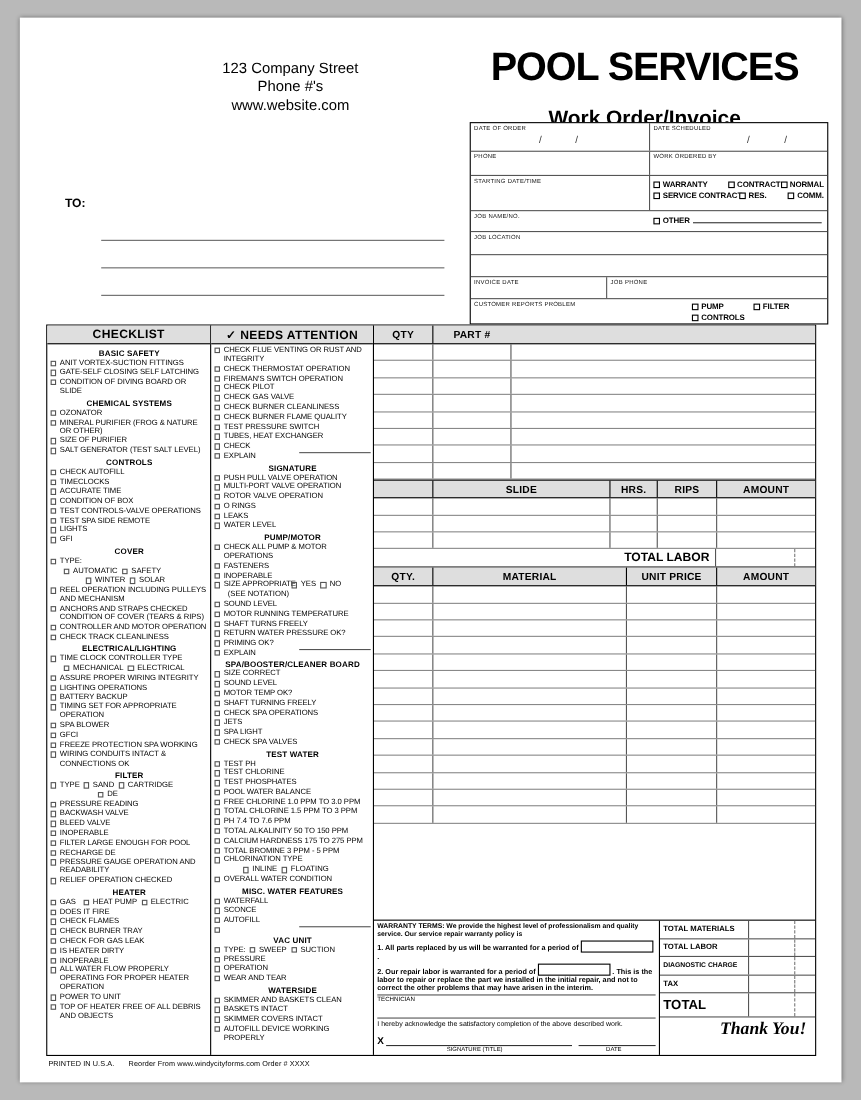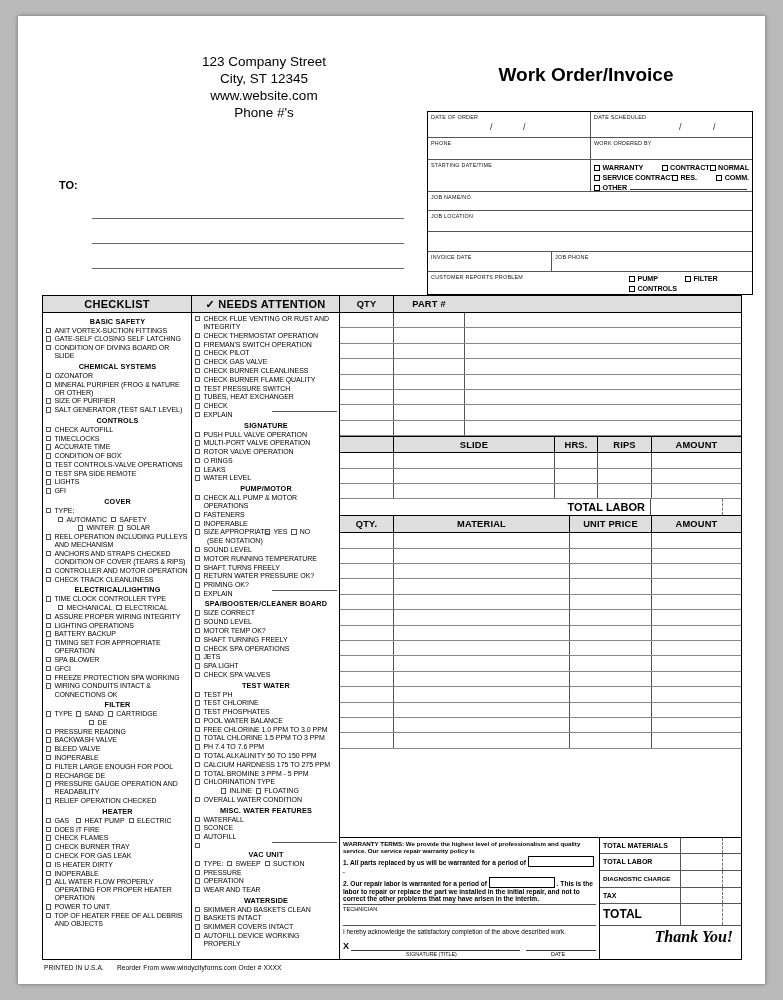--- a/index.html
+++ b/index.html
@@ -73,30 +73,30 @@
 </style>
 </head>
 <body>
 
 <div class="page">
  <div class="sheet">
 
   <div class="hdr">
     <div class="company">
       <div class="ln">123 Company Street</div>
-      <div class="ln">City, ST 12345</div>
+      <div class="ln">Phone #'s</div>
       <div class="ln">www.website.com</div>
-      <div class="ln">Phone #'s</div>
     </div>
     <div class="to">TO:</div>
     <div class="toline" style="top:202px"></div>
     <div class="toline" style="top:227px"></div>
     <div class="toline" style="top:252px"></div>
 
     <div class="title">
+      <div class="t1">POOL SERVICES</div>
       <div class="t2">Work Order/Invoice</div>
     </div>
 
     <div class="tbox">
       <div class="trow" style="height:25px">
         <div class="tcell" style="width:50%">
           <div class="lbl">DATE OF ORDER</div>
           <div class="slash" style="left:62px;top:10px">/</div>
               <div class="slash" style="left:95px;top:10px">/</div>
         </div>
@@ -122,21 +122,21 @@
           <div style="display:flex;align-items:flex-start;">
             <span class="ck" style="width:78px"><i class="cbx"></i><span>WARRANTY</span></span>
             <span class="ck" style="width:48px"><i class="cbx"></i><span>CONTRACT</span></span>
             <span class="ck"><i class="cbx"></i><span>NORMAL</span></span>
           </div>
           <div style="display:flex;align-items:flex-start;margin-top:1px">
             <span class="ck" style="width:78px"><i class="cbx"></i><span>SERVICE CONTRACT</span></span>
             <span class="ck" style="width:48px"><i class="cbx"></i><span>RES.</span></span>
             <span class="ck"><i class="cbx"></i><span>COMM.</span></span>
           </div>
-          <div style="display:flex;align-items:flex-end;margin-top:1px">
+          <div style="display:flex;align-items:flex-end;margin-top:14px">
             <span class="ck"><i class="cbx"></i><span>OTHER</span></span>
             <span style="flex:1;border-bottom:1px solid #333;margin:0 2px 2px 3px"></span>
           </div>
         </div>
       </div>
       <div class="trow" style="height:18px">
             <div class="tcell" style="width:100%">
               <div class="lbl">JOB NAME/NO.</div>
             </div>
           </div>

